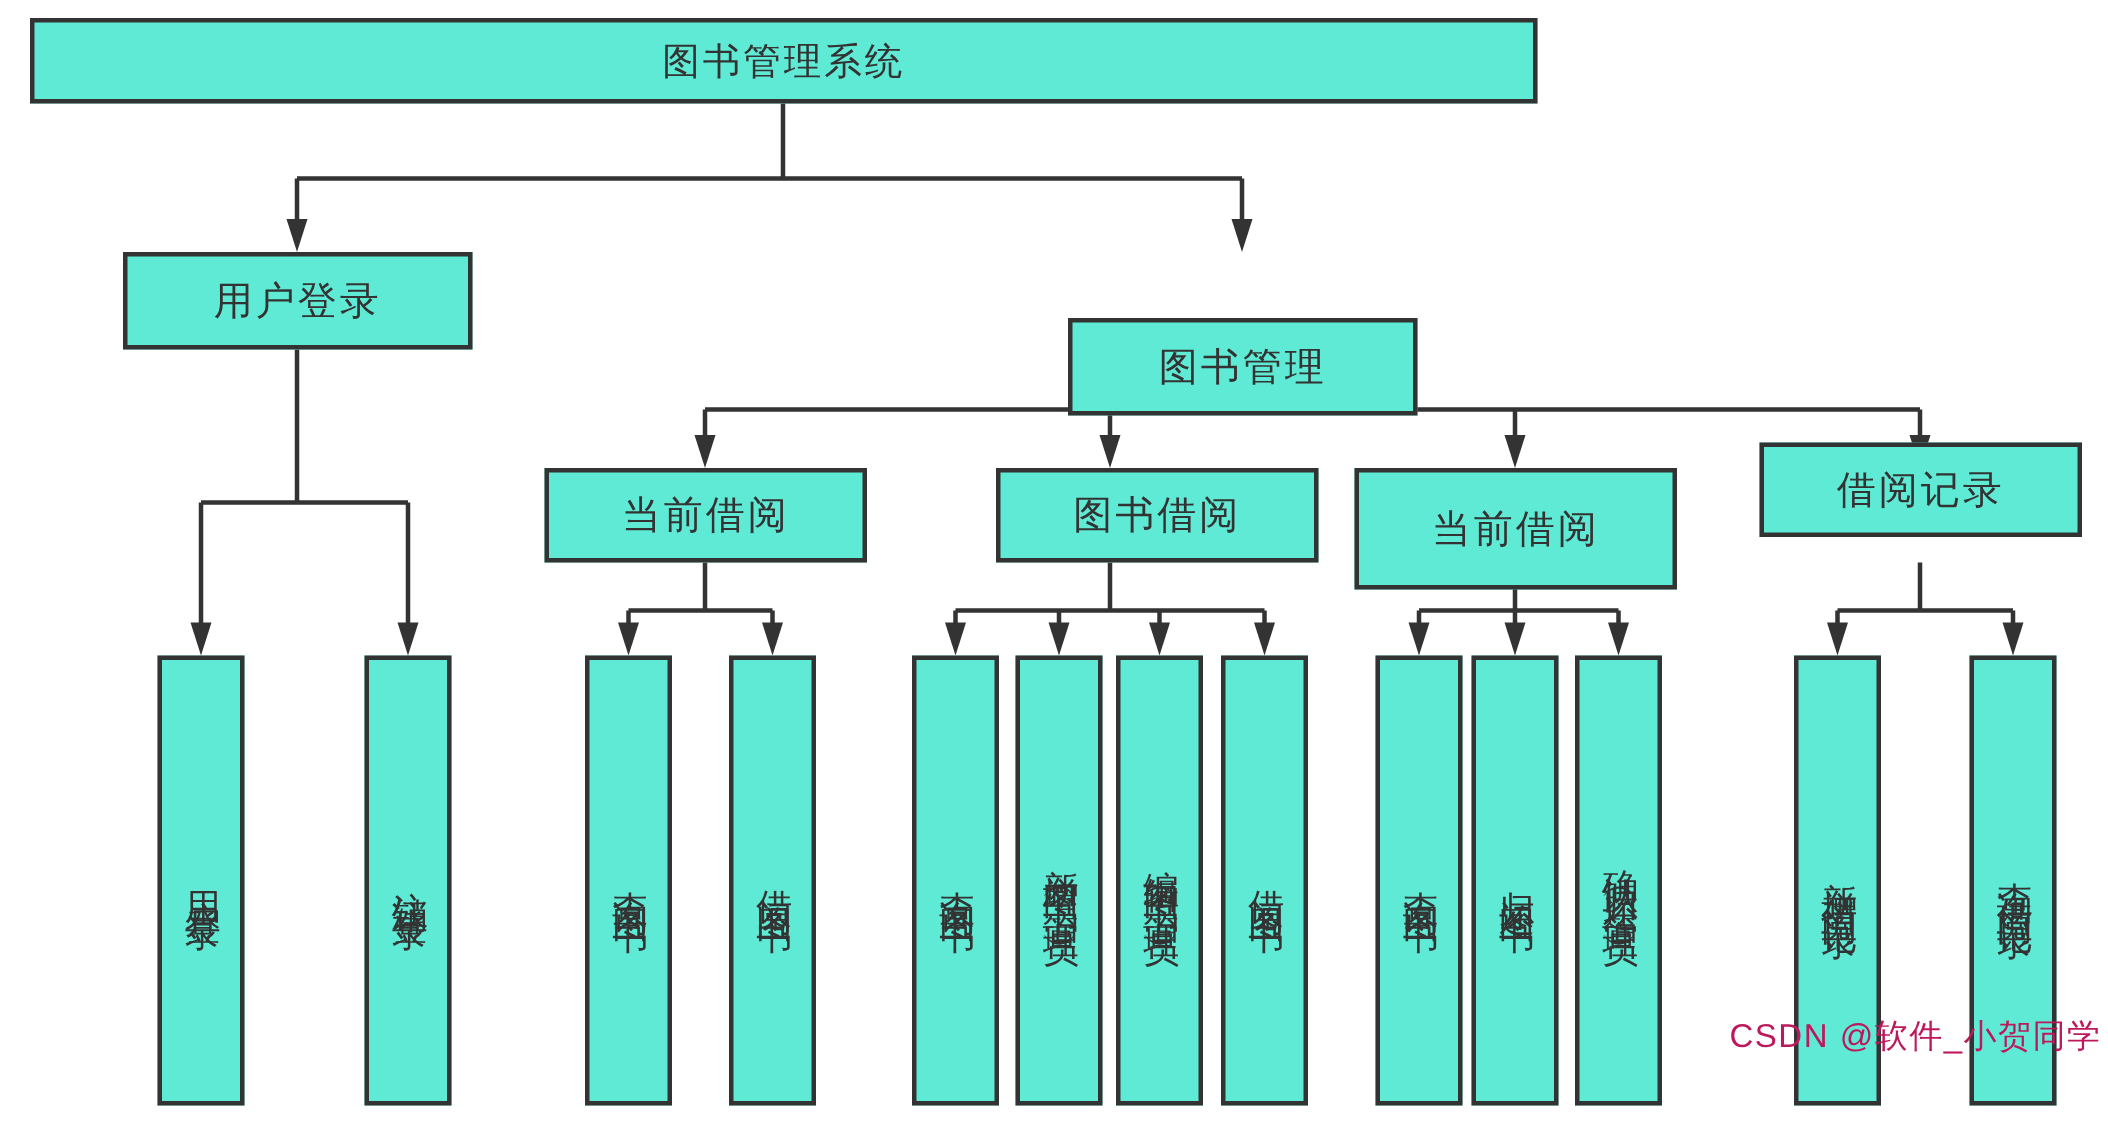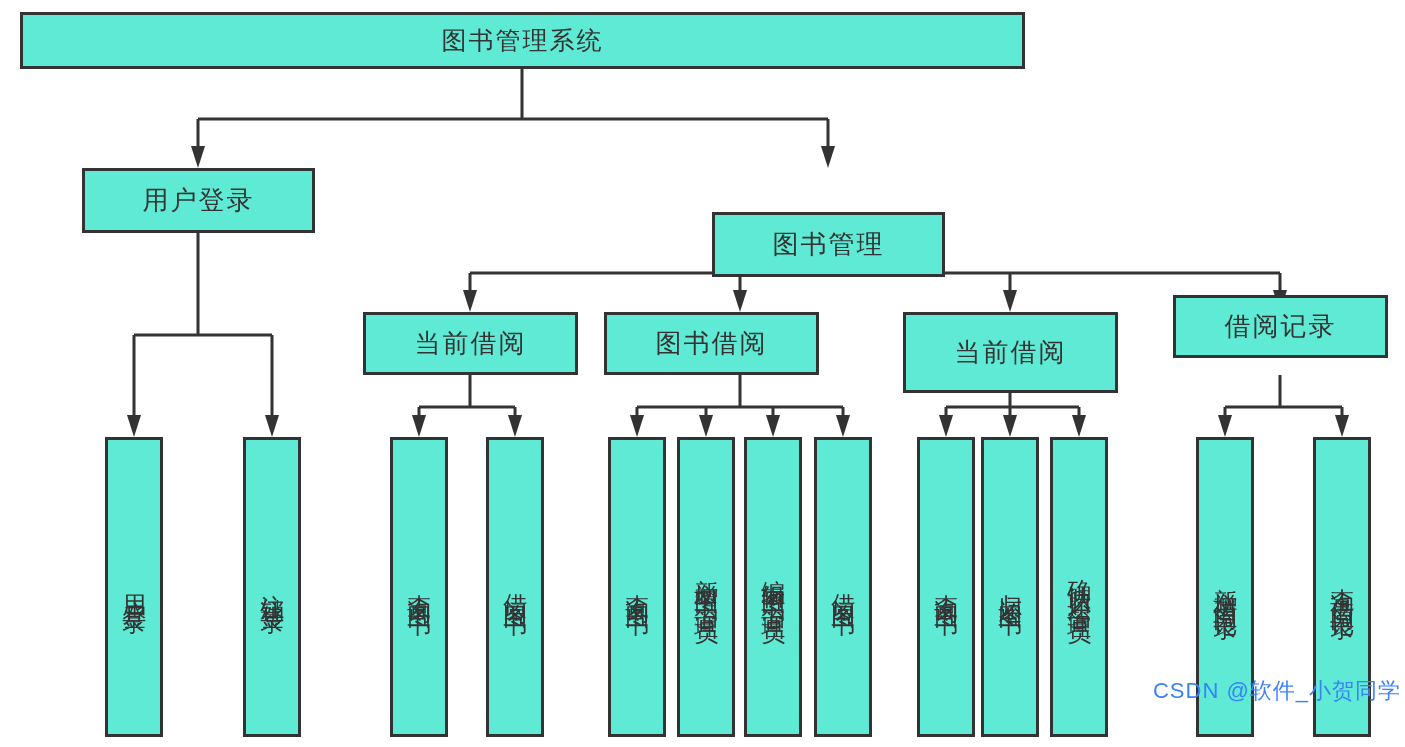--- a/index.html
+++ b/index.html
@@ -36,21 +36,21 @@
     text-orientation: mixed;
     font-size: 24px;
     letter-spacing: 6px;
     line-height: 1.1;
   }
   .watermark {
     position: absolute;
     right: 4px;
     top: 676px;
     font-size: 22px;
-    color: #3b82f6;
+    color: #be185d;
     z-index: 3;
     letter-spacing: 1px;
     white-space: nowrap;
   }
 </style>
 </head>
 <body>
 
 <div class="stage">
 
@@ -101,21 +101,21 @@
   <div class="node h" style="left:82px; top:168px; width:233px; height:65px;">
     <span>用户登录</span>
   </div>
   <div class="node h" style="left:712px; top:168px; width:233px; height:65px;margin-top:44px;">
     <span>图书管理</span>
   </div>
 
   <div class="node h" style="left:363px; top:312px; width:215px; height:63px;">
     <span>当前借阅</span>
   </div>
-  <div class="node h" style="left:604px; top:312px; width:215px; height:63px;">
+  <div class="node h" style="left:664px; top:312px; width:215px; height:63px;">
     <span>图书借阅</span>
   </div>
   <div class="node h" style="left:903px; top:312px; width:215px; height:81px;">
     <span>当前借阅</span>
   </div>
   <div class="node h" style="left:1173px; top:295px; width:215px; height:63px;">
     <span>借阅记录</span>
   </div>
 
   <div class="node v" style="left:105px; top:437px; width:58px; height:300px;">

